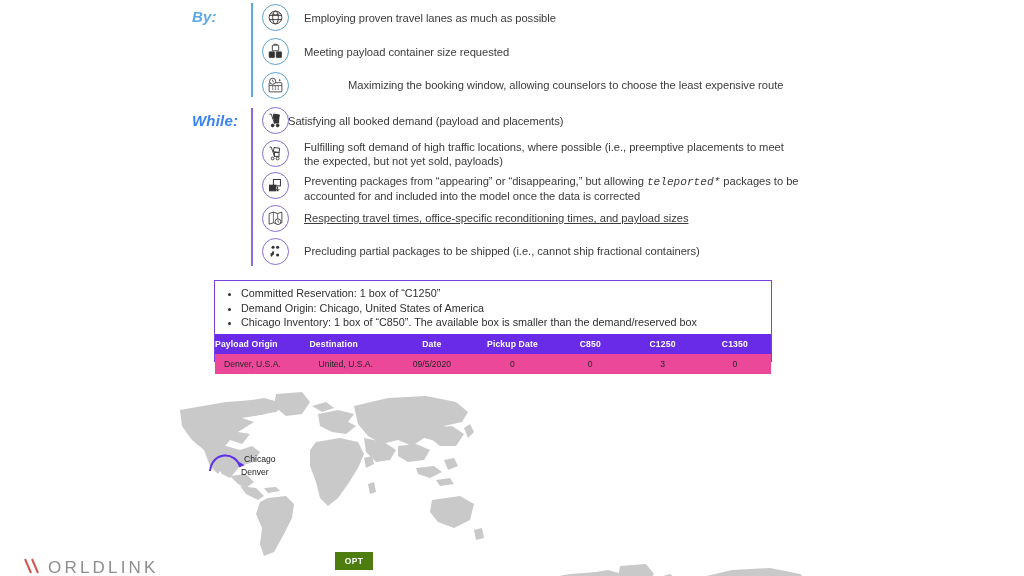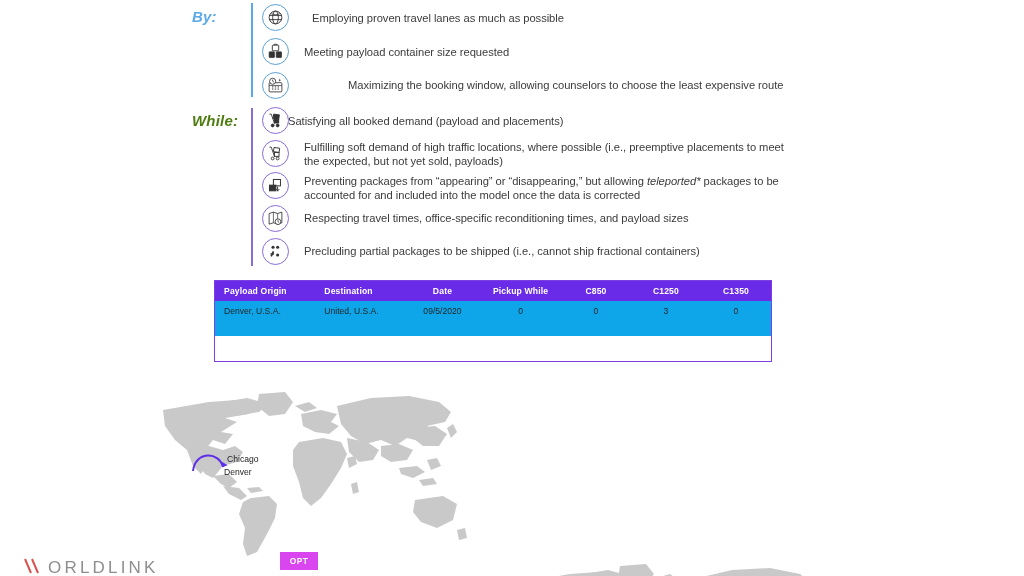--- a/index.html
+++ b/index.html
@@ -20,21 +20,21 @@
   .abs { position: absolute; }
 
   
   .section-label {
     font-style: italic;
     font-weight: bold;
     font-size: 15px;
     letter-spacing: .2px;
   }
   .label-by    { color: #5BA9E8; }
-  .label-while { color: #4d7c0f; }
+  .label-while { color: #3b82f6; }
 
   
   .vrule { width: 2px; }
   .vrule-by    { background: #5BA9E8; }
   .vrule-while { background: #8A6BD8; }
 
   
   .icon-circle {
     width: 27px; height: 27px;
     border-radius: 50%;
@@ -46,21 +46,21 @@
   .icon-purple { border: 1.6px solid #8A6BD8; }
   .icon-circle svg { display: block; }
 
   
   .row-text {
     font-size: 11.2px;
     line-height: 14.2px;
     color: #3b3b3b;
     letter-spacing: -0.05px;
   }
-  .row-text i { font-style: italic; }
+  .row-text i { font-style: italic; font-family: Liberation Mono, monospace; }
 
   
   .databox {
     border: 1.5px solid #7B3FE4;
     background: #ffffff;
     box-sizing: border-box;
   }
   .databox ul {
     margin: 0;
     padding: 5px 0 4px 26px;
@@ -78,26 +78,26 @@
   }
   table.datatable th {
     background: #6A2BE8;
     color: #ffffff;
     font-size: 8.6px;
     font-weight: bold;
     padding: 5px 0 5px 0;
     text-align: center;
     letter-spacing: .15px;
   }
-  table.datatable th.lead { text-align: left; padding-left: 9px; }
+  table.datatable th.lead { text-align: left; }
   table.datatable td {
-    background: #0ea5e9;
+    background: #ec4899;
     color: #262626;
     font-size: 8.6px;
-    padding: 5px 0 20px 0;
+    padding: 5px 0 5px 0;
     text-align: center;
     margin-left: 7px;
   }
   table.datatable td.lead { text-align: left; padding-left: 9px; }
 
   
   .mapwrap { position: relative; }
   .mapwrap svg.worldmap { display: block; }
   .city-label {
     position: absolute;
@@ -109,21 +109,21 @@
   
   .badge {
     font-size: 8.4px;
     font-weight: bold;
     letter-spacing: .4px;
     text-align: center;
     box-sizing: border-box;
     padding: 4px 0 4px 0;
     width: 38px;
   }
-  .badge-opt { background: #d946ef; color: #ffffff; }
+  .badge-opt { background: #4d7c0f; color: #ffffff; margin-left: 38px; }
 
   
   .logo {
     display: flex;
     align-items: center;
     font-size: 17px;
     letter-spacing: 3.2px;
     color: #8E8E8E;
     font-weight: 300;
   }
@@ -140,21 +140,21 @@
 <div class="abs vrule vrule-by" style="left:251px; top:3px; height:94px;"></div>
 
 <div class="abs icon-circle icon-blue" style="left:262px; top:4px;">
   <svg width="17" height="17" viewBox="0 0 24 24" fill="none" stroke="#333" stroke-width="1.3">
     <circle cx="12" cy="12" r="9"></circle>
     <ellipse cx="12" cy="12" rx="4" ry="9"></ellipse>
     <path d="M3.2 9h17.6M3.2 15h17.6"></path>
     <path d="M6 6.5c1.8 1 4 1.4 6 1.4s4.2-.4 6-1.4" stroke-width="1"></path>
   </svg>
 </div>
-<div class="abs row-text" style="left:312px; top:11px; width:520px;">Employing proven travel lanes as much as possible</div>
+<div class="abs row-text" style="left:304px; top:11px; width:520px;">Employing proven travel lanes as much as possible</div>
 
 <div class="abs icon-circle icon-blue" style="left:262px; top:38px;">
   <svg width="17" height="17" viewBox="0 0 24 24" fill="#333" stroke="#333" stroke-width="1">
     <rect x="7.5" y="3" width="9" height="8" rx="1" fill="#fff" stroke="#333" stroke-width="1.3"></rect>
     <path d="M10 3V1.8h4V3" fill="none" stroke="#333" stroke-width="1.2"></path>
     <rect x="3" y="12.5" width="7.5" height="8" rx=".8"></rect>
     <rect x="13" y="12.5" width="7.5" height="8" rx=".8"></rect>
   </svg>
 </div>
 <div class="abs row-text" style="left:304px; top:45px; width:520px;">Meeting payload container size requested</div>
@@ -206,61 +206,66 @@
 <div class="abs row-text" style="left:304px; top:174px; width:498px;"><span>Preventing packages from “appearing” or “disappearing,” but allowing </span><i>teleported*</i><span> packages to be accounted for and included into the model once the data is corrected</span></div>
 
 <div class="abs icon-circle icon-purple" style="left:262px; top:205px;">
   <svg width="17" height="17" viewBox="0 0 24 24" fill="none" stroke="#333" stroke-width="1.2">
     <path d="M3 5l6-2 6 2 6-2v15l-6 2-6-2-6 2z"></path>
     <path d="M9 3v15M15 5v15" stroke-width="1"></path>
     <circle cx="15.5" cy="16.5" r="4" fill="#fff"></circle>
     <path d="M15.5 14.2v2.3l1.6 1.1" stroke-width="1.1"></path>
   </svg>
 </div>
-<div class="abs row-text" style="left:304px; top:211px; width:520px;">Respecting travel times, office-specific reconditioning times, and payload sizes</div>
+<div class="abs row-text" style="left:304px; top:211px; width:520px;text-decoration:underline;">Respecting travel times, office-specific reconditioning times, and payload sizes</div>
 
 <div class="abs icon-circle icon-purple" style="left:262px; top:238px;">
   <svg width="17" height="17" viewBox="0 0 24 24" fill="#333" stroke="none">
     <circle cx="8.5" cy="6" r="2.2"></circle>
     <circle cx="15" cy="6" r="2.2"></circle>
     <circle cx="15" cy="17" r="2.2"></circle>
     <path d="M5 14.5h5v2H5z"></path>
     <path d="M6.3 11.6h2.4v7.6H6.3z" transform="rotate(25 7.5 15.4)"></path>
   </svg>
 </div>
 <div class="abs row-text" style="left:304px; top:244px; width:520px;">Precluding partial packages to be shipped (i.e., cannot ship fractional containers)</div>
 
 <div class="abs databox" style="left:214px; top:280px; width:558px; height:82px;">
+  <ul>
+    <li>Committed Reservation: 1 box of “C1250”</li>
+    <li>Demand Origin: Chicago, United States of America</li>
+    <li>Chicago Inventory: 1 box of “C850”.  The available box is smaller than the demand/reserved box</li>
+  </ul>
   <table class="datatable">
     <thead>
       <tr>
         <th class="lead" style="width:17%">Payload Origin</th>
         <th class="lead" style="width:15%">Destination</th>
         <th style="width:14%">Date</th>
-        <th style="width:15%">Pickup While</th>
+        <th style="width:15%">Pickup Date</th>
         <th style="width:13%">C850</th>
         <th style="width:13%">C1250</th>
         <th style="width:13%">C1350</th>
       </tr>
     </thead>
     <tbody>
       <tr>
         <td class="lead">Denver, U.S.A.</td>
         <td class="lead">United, U.S.A.</td>
         <td>09/5/2020</td>
         <td>0</td>
         <td>0</td>
         <td>3</td>
         <td>0</td>
       </tr>
     </tbody>
   </table>
 </div>
 
-<div class="abs mapwrap" style="left:151px; top:388px; width:320px; height:172px;">
+<div class="abs mapwrap" style="left:168px; top:388px; width:320px; height:172px;">
   <svg class="worldmap" width="320" height="172" viewBox="0 0 320 172">
     <g fill="#C9C9C9">
 
       <path d="M12 22 L58 14 L86 12 L106 18 L98 26 L74 30 L86 34 L70 44 L82 46 L74 56 L62 52 L54 62 L58 74 L50 86 L42 78 L36 62 L24 52 L14 38 Z"></path>
       <path d="M60 16 L96 10 L118 16 L108 24 L84 28 L66 24 Z"></path>
       <path d="M40 60 L58 58 L72 62 L84 58 L92 64 L86 74 L72 78 L62 90 L54 86 L46 74 Z"></path>
       <path d="M62 88 L78 86 L86 94 L78 100 L70 96 Z"></path>
 
       <path d="M108 6 L134 4 L142 14 L134 26 L118 28 L106 18 Z"></path>
 

